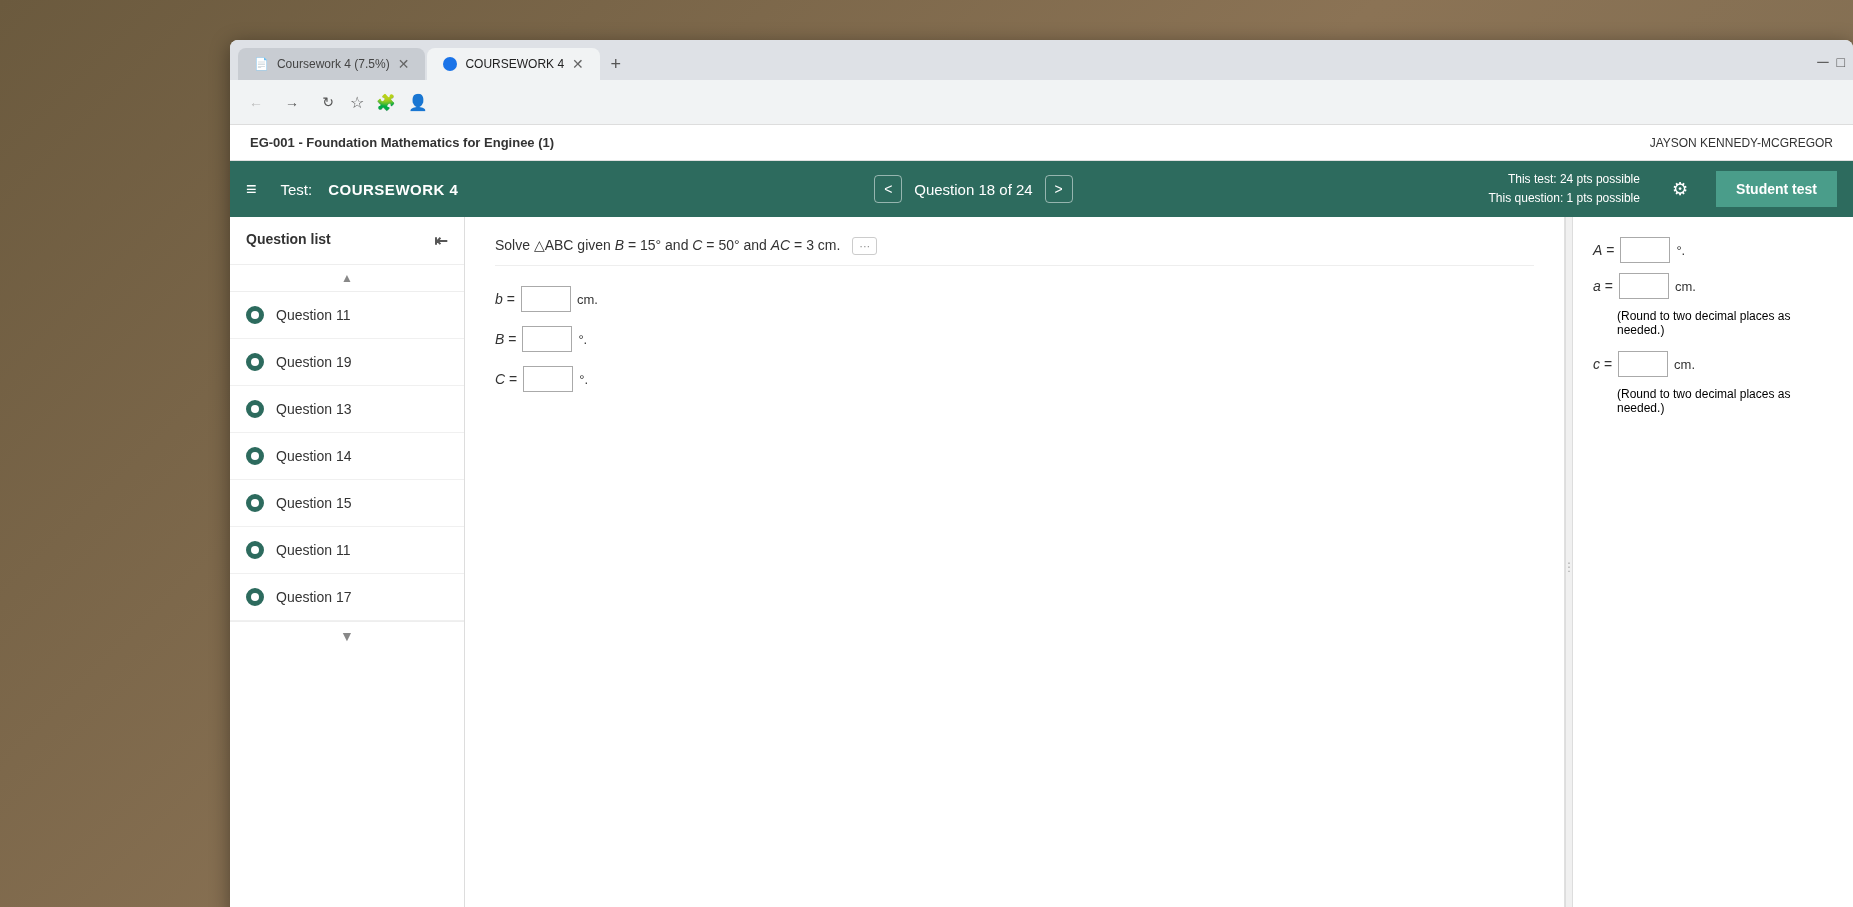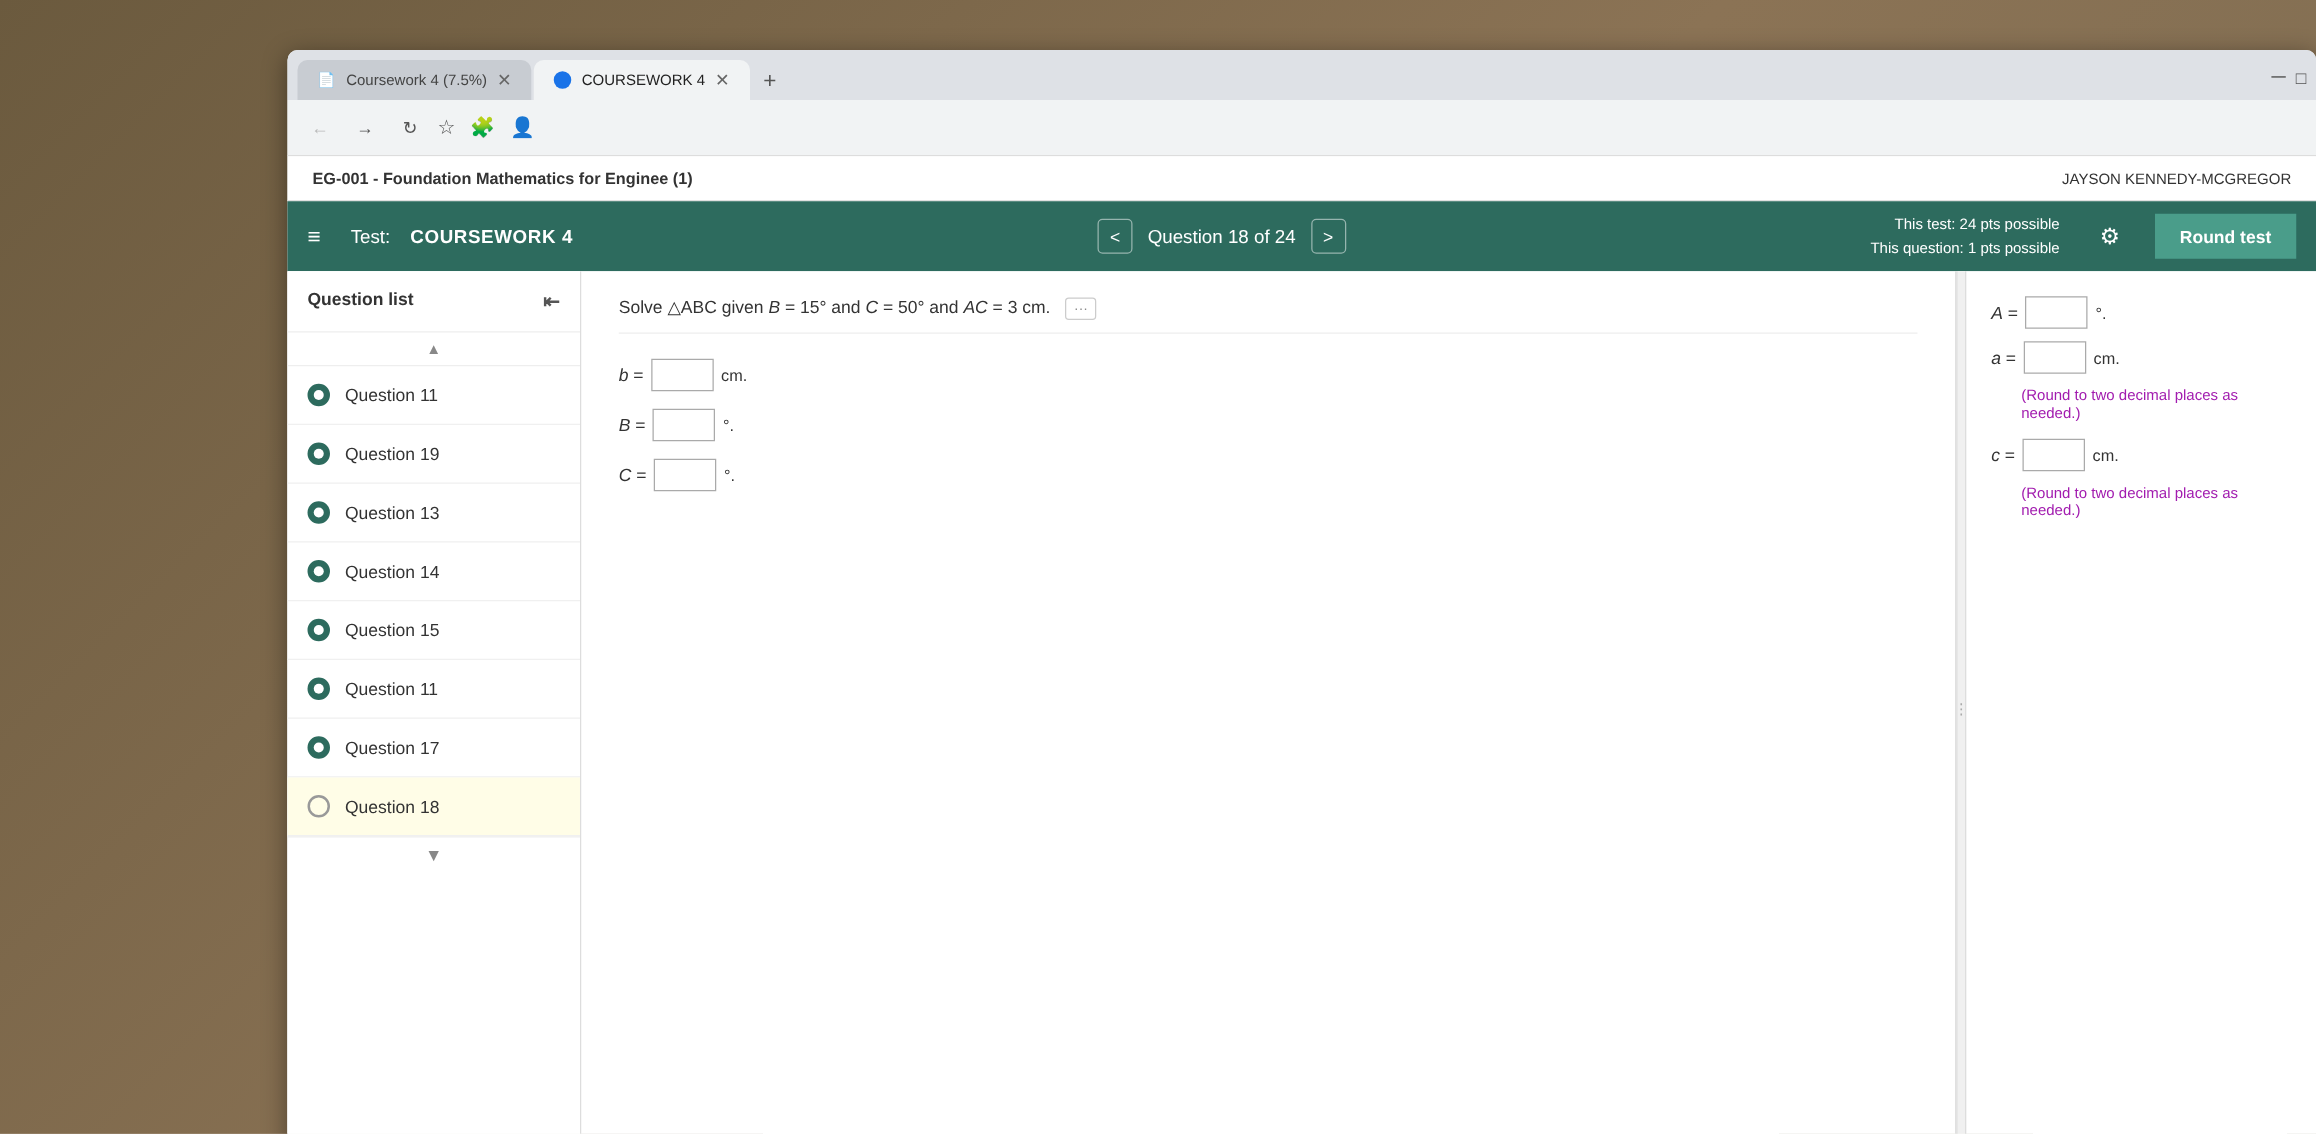--- a/index.html
+++ b/index.html
@@ -287,21 +287,21 @@
     .right-field-row {
       display: flex;
       align-items: center;
       gap: 6px;
       margin-bottom: 10px;
       font-size: 14px;
       color: #333;
     }
     .note-text {
       font-size: 12px;
-      color: #a21caf;
+      color: #000000;
       margin-bottom: 14px;
       margin-left: 24px;
     }
 
     
     .drag-handle {
       width: 8px;
       background: #f0f0f0;
       border-left: 1px solid #ddd;
       border-right: 1px solid #ddd;
@@ -368,21 +368,21 @@
         <span style="font-size:15px;">Question 18 of 24</span>
         <div class="nav-arrow">&gt;</div>
       </div>
 
       <div class="test-info">
         <div>This test: 24 pts possible</div>
         <div>This question: 1 pts possible</div>
       </div>
 
       <span class="settings-icon">⚙</span>
-      <button class="submit-btn">Round test</button>
+      <button class="submit-btn">Student test</button>
     </div>
 
     <div class="main-content">
 
       <div class="question-list">
         <div class="question-list-header">
           <span>Question list</span>
           <span class="collapse-btn">⇤</span>
         </div>
         <div class="scroll-up">
@@ -409,24 +409,20 @@
           <div class="radio-filled"></div>
           <span>Question 15</span>
         </div>
         <div class="question-item">
           <div class="radio-filled"></div>
           <span>Question 11</span>
         </div>
         <div class="question-item">
           <div class="radio-filled"></div>
           <span>Question 17</span>
-        </div>
-        <div class="question-item current">
-          <div class="radio-empty"></div>
-          <span>Question 18</span>
         </div>
 
         <div class="scroll-down">
           <span>▼</span>
         </div>
       </div>
 
       <div class="question-area">
         <div class="question-text">
           Solve △ABC given <i>B</i> = 15° and <i>C</i> = 50° and <i>AC</i> = 3 cm.

